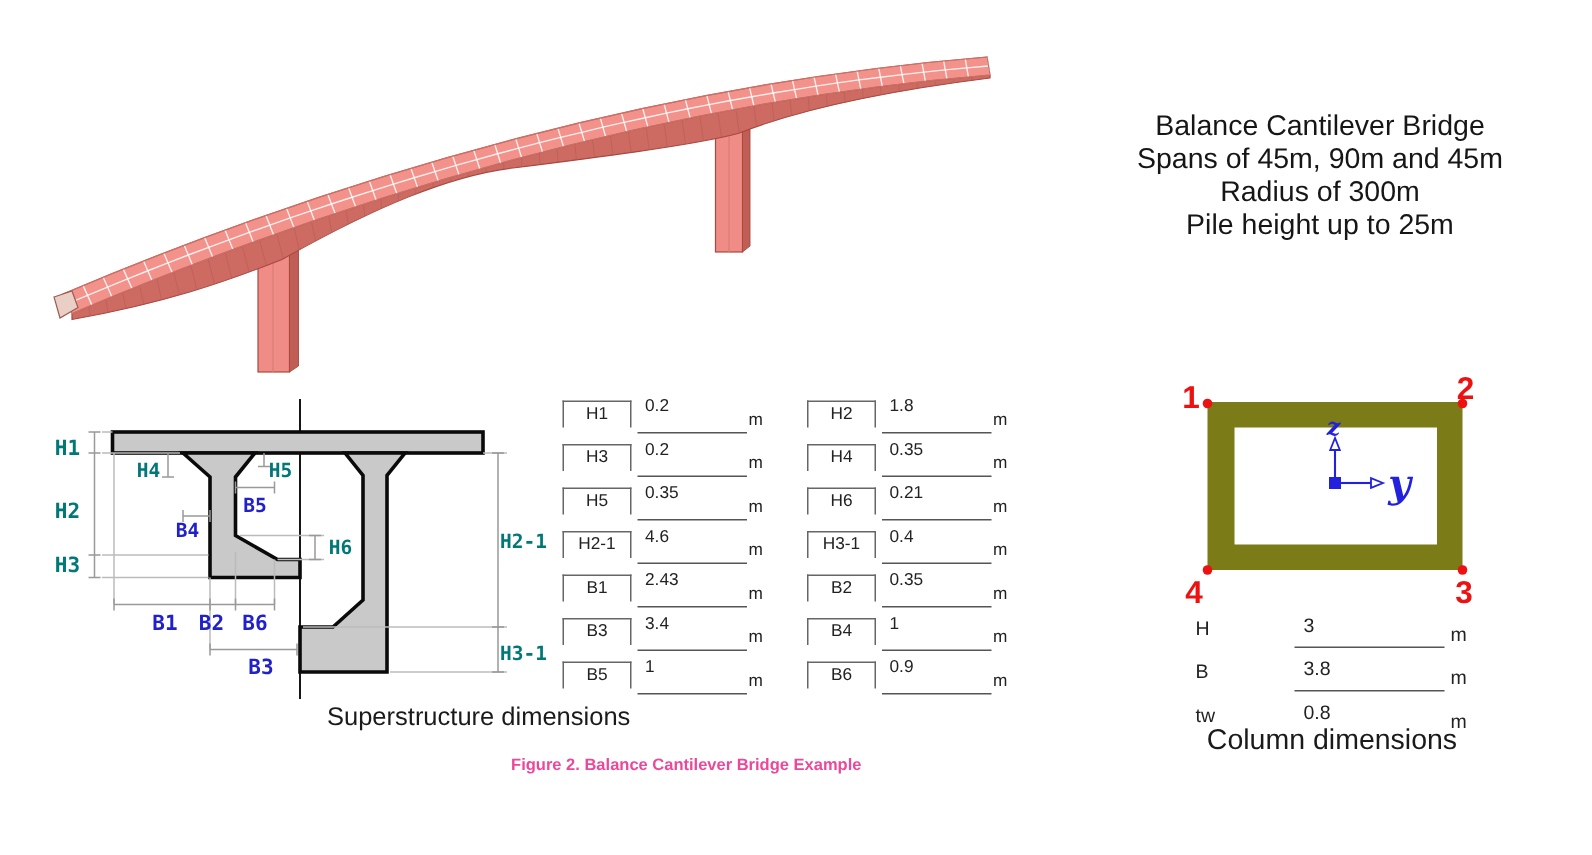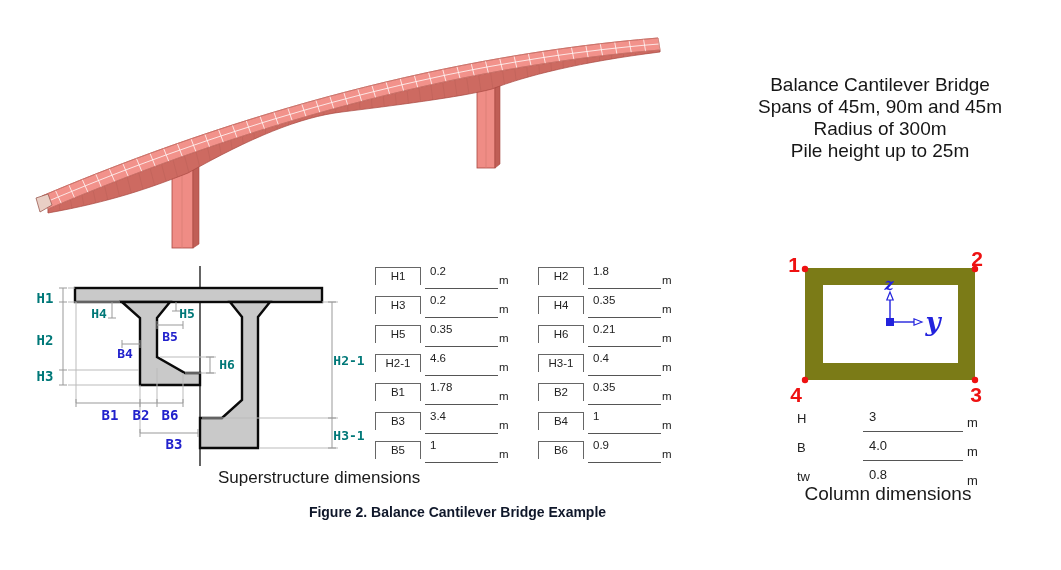--- a/index.html
+++ b/index.html
@@ -5,21 +5,21 @@
   html,body{margin:0;padding:0;background:#ffffff;}
   .canvas{position:relative;width:1061px;height:570px;background:#fff;overflow:hidden;
           font-family:"Liberation Sans", sans-serif;color:#111;}
   svg{position:absolute;display:block;}
   .info-block{position:absolute;left:700px;top:74px;width:360px;text-align:center;
               font-size:19px;line-height:22px;color:#161616;}
   .sup-caption{position:absolute;left:218px;top:468px;font-size:17px;color:#1a1a1a;}
   .col-caption{position:absolute;left:782px;top:483px;width:212px;text-align:center;
                font-size:19px;color:#1a1a1a;}
   .fig-caption{position:absolute;left:0;top:504px;width:915px;text-align:center;
-               font-size:14px;font-weight:bold;color:#0f172a;}
+               font-size:11px;font-weight:bold;color:#ec4899;}
   
   .dim-table{position:absolute;width:135px;}
   .dim-row{position:relative;height:29px;}
   .dim-label{position:absolute;left:0;top:2px;width:44px;height:17px;
              border-top:1px solid #666;border-left:1px solid #666;border-right:1px solid #666;
              text-align:center;font-size:11.5px;line-height:16px;color:#222;}
   .dim-value{position:absolute;left:50px;top:0;width:68px;height:23px;
              border-bottom:1px solid #555;font-size:11.5px;color:#222;padding-left:5px;}
   .dim-unit{position:absolute;left:124px;top:9px;font-size:11.5px;color:#222;}
   
@@ -270,21 +270,21 @@
         <span class="dim-value">0.35</span>
         <span class="dim-unit">m</span>
       </div>
     <div class="dim-row">
         <span class="dim-label">H2-1</span>
         <span class="dim-value">4.6</span>
         <span class="dim-unit">m</span>
       </div>
     <div class="dim-row">
         <span class="dim-label">B1</span>
-        <span class="dim-value">1.78</span>
+        <span class="dim-value">2.43</span>
         <span class="dim-unit">m</span>
       </div>
     <div class="dim-row">
         <span class="dim-label">B3</span>
         <span class="dim-value">3.4</span>
         <span class="dim-unit">m</span>
       </div>
     <div class="dim-row">
         <span class="dim-label">B5</span>
         <span class="dim-value">1</span>
@@ -357,21 +357,21 @@
   </svg>
 
   <div class="col-table">
     <div class="col-row">
       <span class="col-name">H</span>
       <span class="col-val">3</span>
       <span class="col-unit">m</span>
     </div>
     <div class="col-row">
       <span class="col-name">B</span>
-      <span class="col-val">4.0</span>
+      <span class="col-val">3.8</span>
       <span class="col-unit">m</span>
     </div>
     <div class="col-row">
       <span class="col-name">tw</span>
       <span class="col-val no-line">0.8</span>
       <span class="col-unit">m</span>
     </div>
   </div>
 
   <div class="col-caption">Column dimensions</div>

